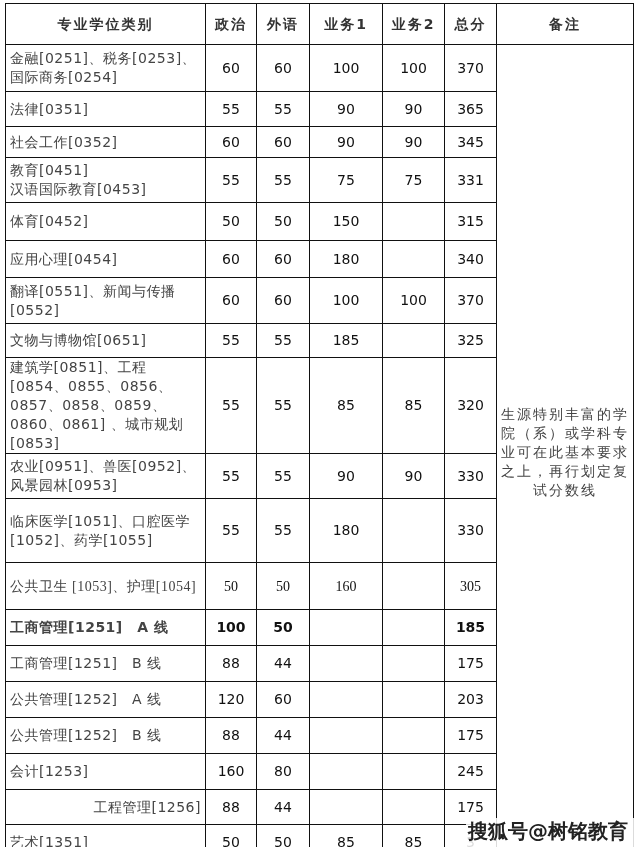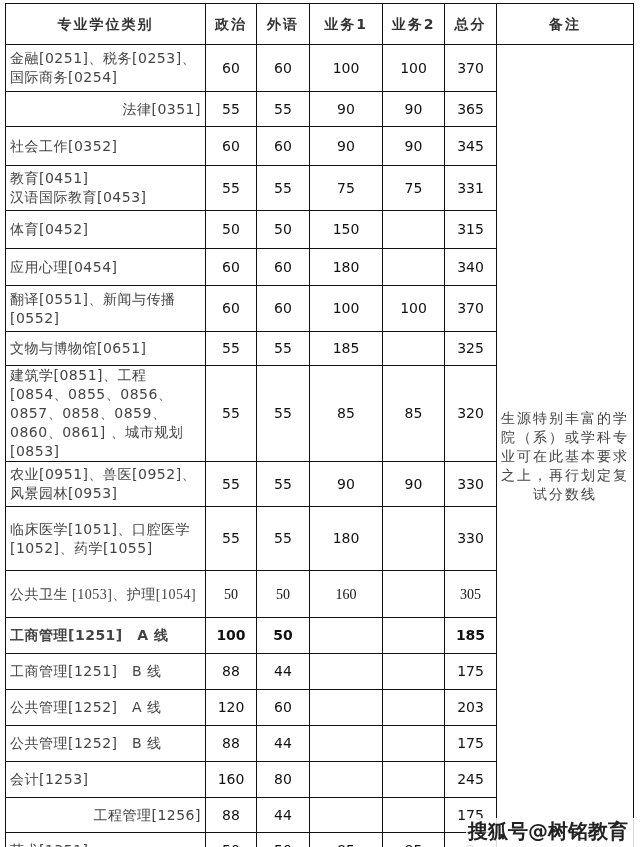--- a/index.html
+++ b/index.html
@@ -55,28 +55,28 @@
       <tr style="height: 47px; margin-top: 48px;">
         <td class="name" style="white-space: pre-line;">金融[0251]、税务[0253]、国际商务[0254]</td>
         <td class="num">60</td>
         <td class="num">60</td>
         <td class="num">100</td>
         <td class="num">100</td>
         <td class="num">370</td>
         <td class="note" rowspan="19"><span>生源特别丰富的学院（系）或学科专业可在此基本要求之上，再行划定复试分数线</span></td>
       </tr>
       <tr style="height: 35px;">
-        <td class="name" style="white-space: pre-line; text-align: right;">法律[0351]</td>
+        <td class="name" style="white-space: pre-line;">法律[0351]</td>
         <td class="num">55</td>
         <td class="num">55</td>
         <td class="num">90</td>
         <td class="num">90</td>
         <td class="num">365</td>
       </tr>
-      <tr style="height: 39px;">
+      <tr style="height: 31px;">
         <td class="name" style="white-space: pre-line;">社会工作[0352]</td>
         <td class="num">60</td>
         <td class="num">60</td>
         <td class="num">90</td>
         <td class="num">90</td>
         <td class="num">345</td>
       </tr>
       <tr style="height: 45px;">
         <td class="name" style="white-space: pre-line; margin-top: 7px;">教育[0451]
 汉语国际教育[0453]</td>

